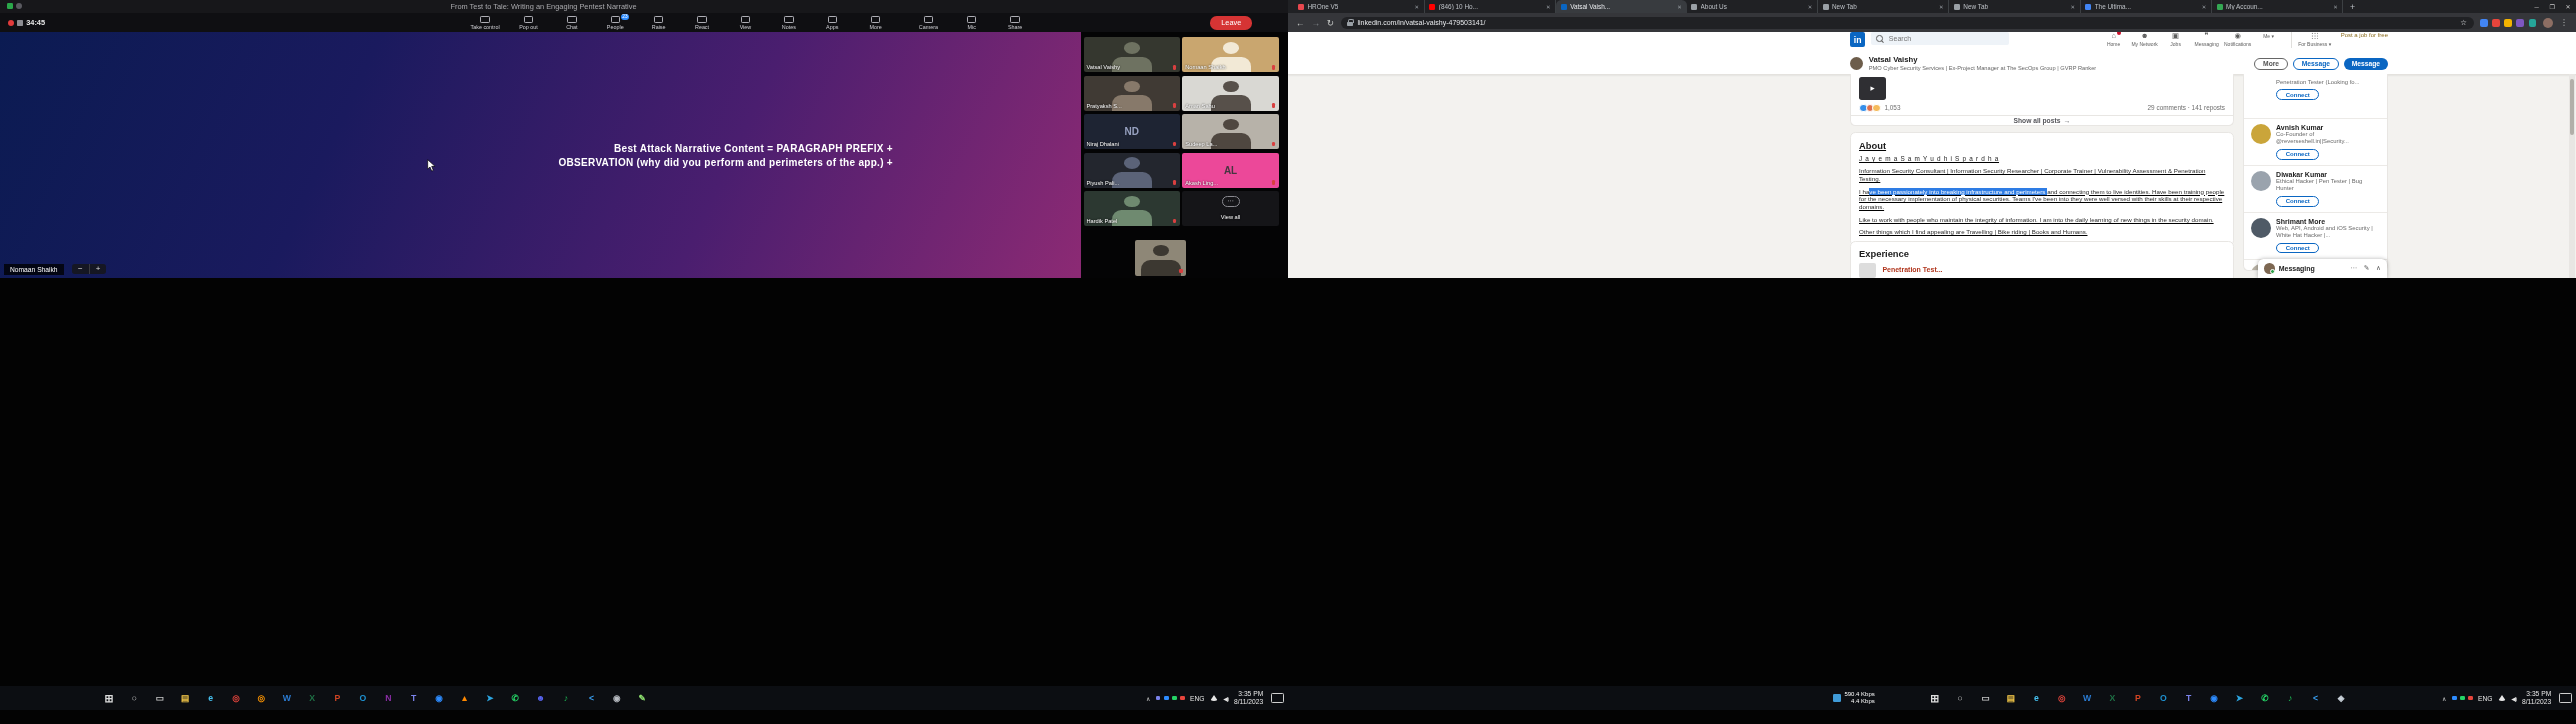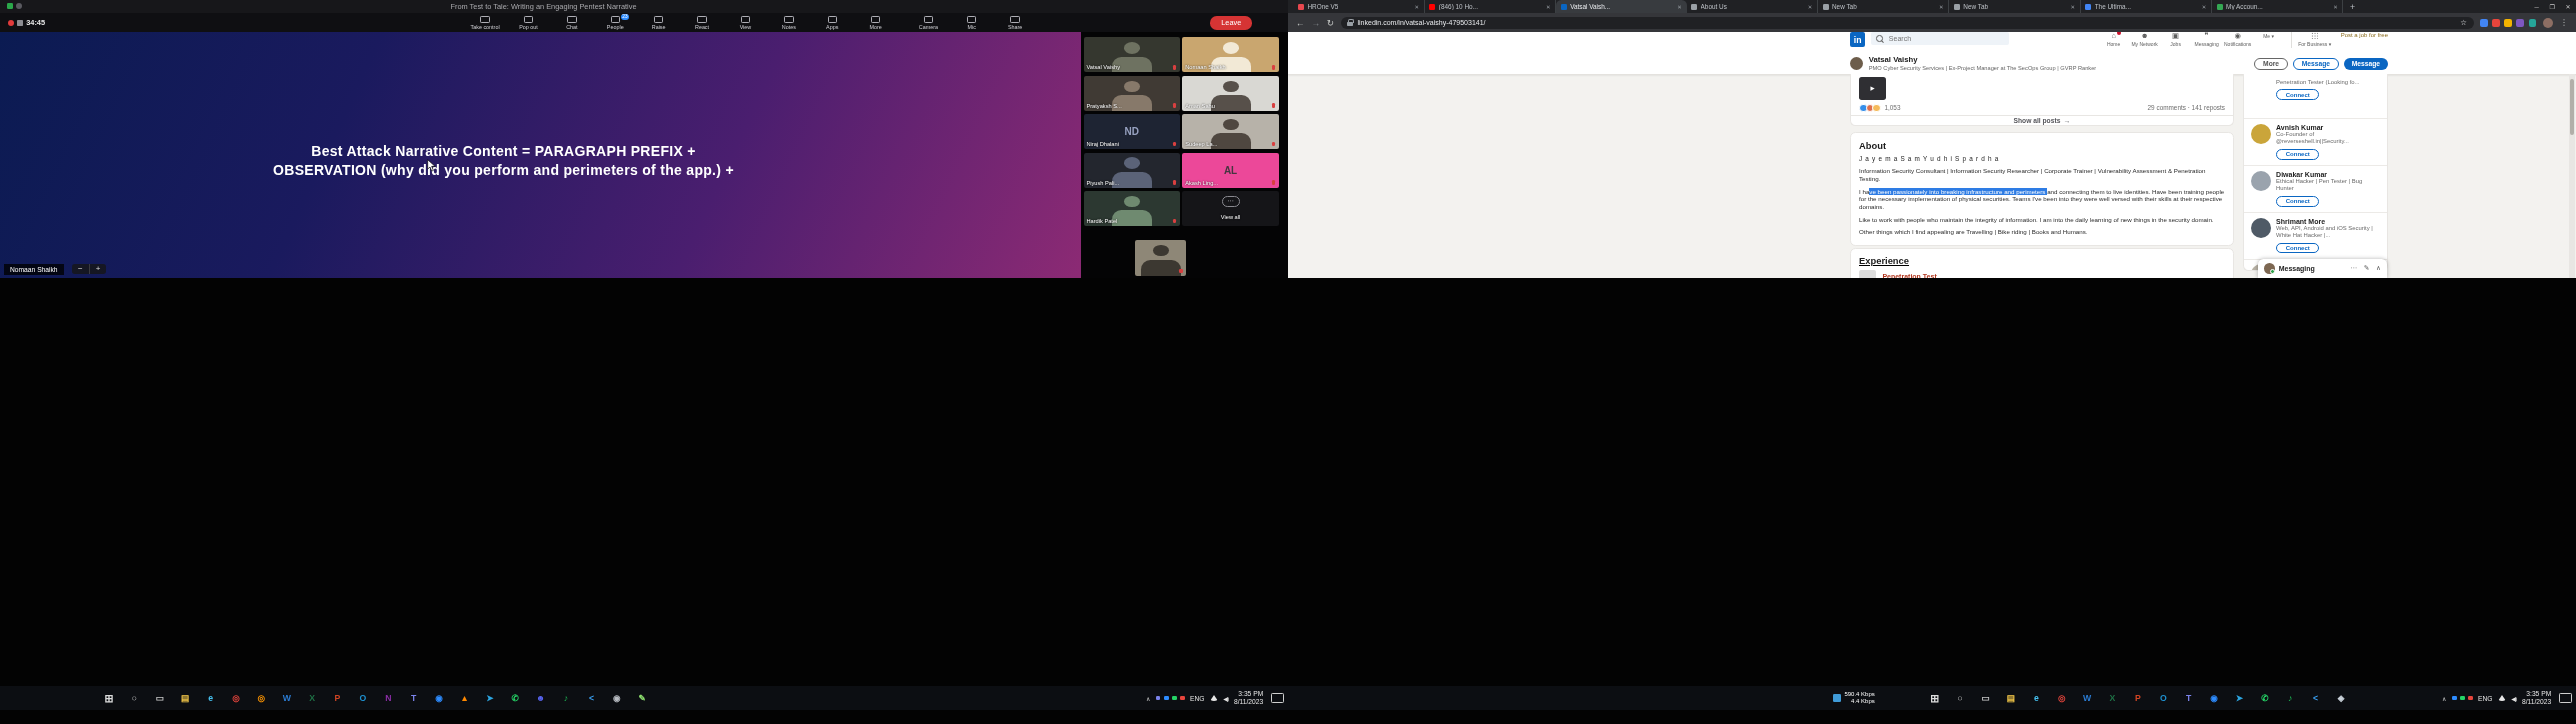--- a/index.html
+++ b/index.html
@@ -34,22 +34,22 @@
   .leave-btn{margin-left:auto;margin-right:28px;background:#d63434;border:none;color:#fff;
       border-radius:6.7px;padding:2.7px 10.7px;font-size:7.4px;cursor:pointer;}
 
   .zoom-main{position:absolute;top:32px;left:0;right:0;bottom:0;display:flex;}
   .slide{position:relative;width:1081px;overflow:hidden;
       background:linear-gradient(115deg,#0b1b52 0%,#1a1a5e 32%,#4a1e6f 66%,#8c2a74 100%);}
   .slide-titlebox{position:absolute;left:47px;width:932px;top:16px;height:43px;border:1.3px solid #c13a3a;
       box-shadow:inset 0 0 0 1.3px rgba(70,10,45,.4);display:flex;align-items:center;justify-content:center;}
   .slide-title{font-family:"DejaVu Sans Mono","Liberation Mono",monospace;color:#ffffff;font-size:27px;
       letter-spacing:5.4px;white-space:nowrap;transform:scaleY(.82);}
-  .slide-body{position:absolute;left:114px;right:188px;top:110px;text-align:center;color:#fff;
-      font-weight:bold;font-size:14px;line-height:1.38;letter-spacing:0.3px;}
+  .slide-body{position:absolute;left:114px;right:188px;top:110px;text-align:right;color:#fff;
+      font-weight:bold;font-size:10px;line-height:1.38;letter-spacing:0.3px;}
   .cursor-svg{position:absolute;left:427px;top:127px;}
   .presenter-tag{position:absolute;left:4px;bottom:3.4px;display:flex;gap:8px;align-items:center;}
   .pname-chip{background:rgba(0,0,0,.78);color:#fff;font-size:6.7px;padding:2px 6px;}
   .zoomctl{display:flex;background:rgba(22,22,26,.85);border-radius:2.7px;overflow:hidden;}
   .zoomctl button{background:none;border:none;color:#ddd;font-size:8px;width:17.4px;height:10.7px;
       line-height:1;padding:0;cursor:pointer;}
   .zoomctl button+button{border-left:0.7px solid #3a3a40;}
 
   .participants{position:relative;flex:1;background:#040405;}
   .ptiles{position:absolute;left:2.7px;top:5.4px;right:9.4px;display:grid;grid-template-columns:1fr 1fr;gap:3.4px 2.7px;}
@@ -172,27 +172,27 @@
   .act-stats{position:absolute;left:8px;right:8px;top:29.5px;display:flex;align-items:center;
       font-size:6.4px;color:#6e6e6e;}
   .rxn{display:flex;margin-right:3.4px;}
   .rxn span{width:6.7px;height:6.7px;border-radius:50%;border:0.7px solid #fff;margin-left:-2px;display:inline-block;}
   .rxn span:first-child{margin-left:0;}
   .act-right{margin-left:auto;}
   .act-sep{position:absolute;left:0;right:0;top:41px;height:0.7px;background:#e8e6e3;}
   .act-showall{position:absolute;left:0;right:0;top:42px;bottom:0;display:flex;align-items:center;
       justify-content:center;gap:3.4px;font-size:6.7px;font-weight:bold;color:#56565b;cursor:pointer;}
 
-  #card-about{top:58px;height:114px;padding:6.7px 8px;box-sizing:border-box;}
+  #card-about{top:58px;height:114px;padding:6.7px 8px;box-sizing:border-box;text-decoration:underline;}
   .about-h{font-size:9.4px;font-weight:bold;color:#1c1c1c;}
   .about-tag{margin-top:4.7px;font-size:6.4px;letter-spacing:0.7px;color:#1c1c1c;}
   .about-p{margin-top:4.7px;font-size:6.2px;line-height:1.27;color:#2a2a2a;}
   .selhl{background:#2e7ce4;color:#fff;}
 
-  #card-experience{top:174px;height:42px;overflow:hidden;text-decoration:underline;}
+  #card-experience{top:167px;height:42px;overflow:hidden;}
   .exp-h{padding:6px 8px 2.7px;font-size:9.4px;font-weight:bold;color:#1c1c1c;}
   .exp-item{display:flex;gap:6px;padding:1.3px 8px;}
   .exp-logo{width:17.4px;height:14.8px;background:#ddd;border-radius:2px;flex:none;}
   .exp-title{font-size:7px;font-weight:bold;color:#b1361e;margin-top:2.7px;}
 
   .railcol{position:absolute;left:955px;width:145px;top:0;}
   #card-rail{position:relative;background:#fff;border:0.7px solid #e8e6e3;border-top:none;
       border-radius:0 0 5.4px 5.4px;height:196px;overflow:hidden;}
   .rail-item{position:relative;min-height:34px;padding:4.7px 6.7px 5.4px;border-bottom:0.7px solid #eceae7;
       display:flex;gap:5.4px;}

